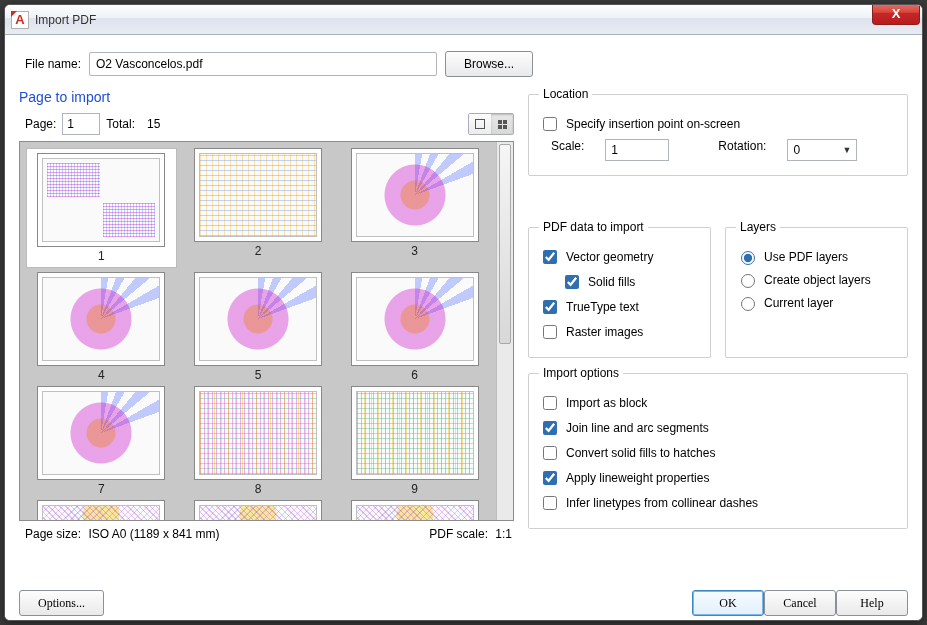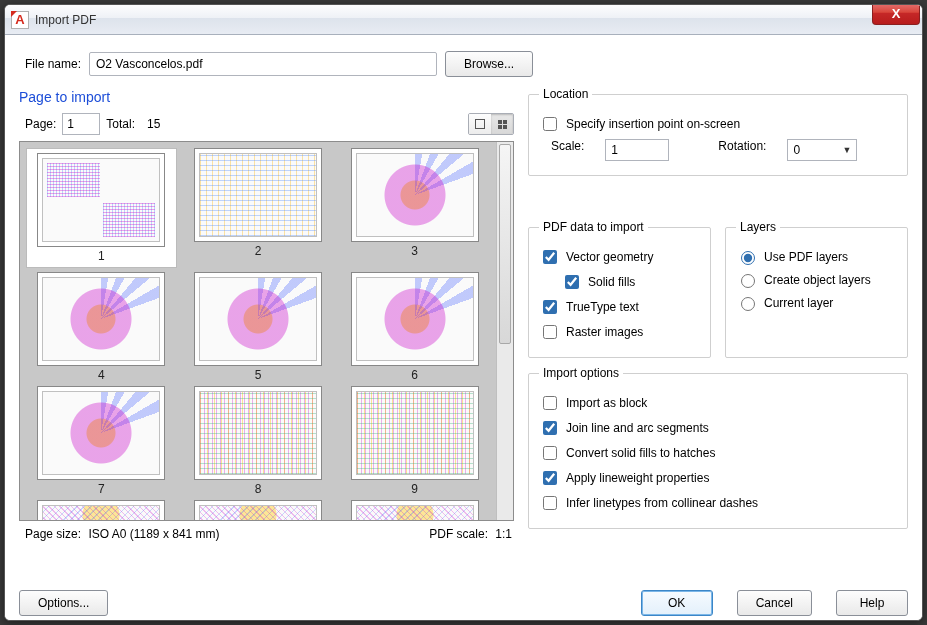--- a/index.html
+++ b/index.html
@@ -264,22 +264,23 @@
   .combo {
     display:flex;align-items:center;
     width:70px;height:22px;border:1px solid #b0b4bc;padding:2px 5px;font:inherit;
     justify-content:space-between;background:#fff;cursor:pointer;
   }
   .combo .arrow{font-size:9px;color:#333;}
   .two-col { display:flex; gap:14px;}
   .two-col > fieldset { flex:1; min-width:0;margin-top:36px;}
 
   .button-row {
-    display:flex; align-items:center; gap:24px;
+    display:flex; align-items:center; gap:0;
     padding-top:10px;
+    font-family:Liberation Serif, serif;
   }
   .button-row .spacer{flex:1;}
 </style>
 </head>
 <body>
 
 <div class="window">
 
   <div class="titlebar">
     <div class="app-icon">A</div>

